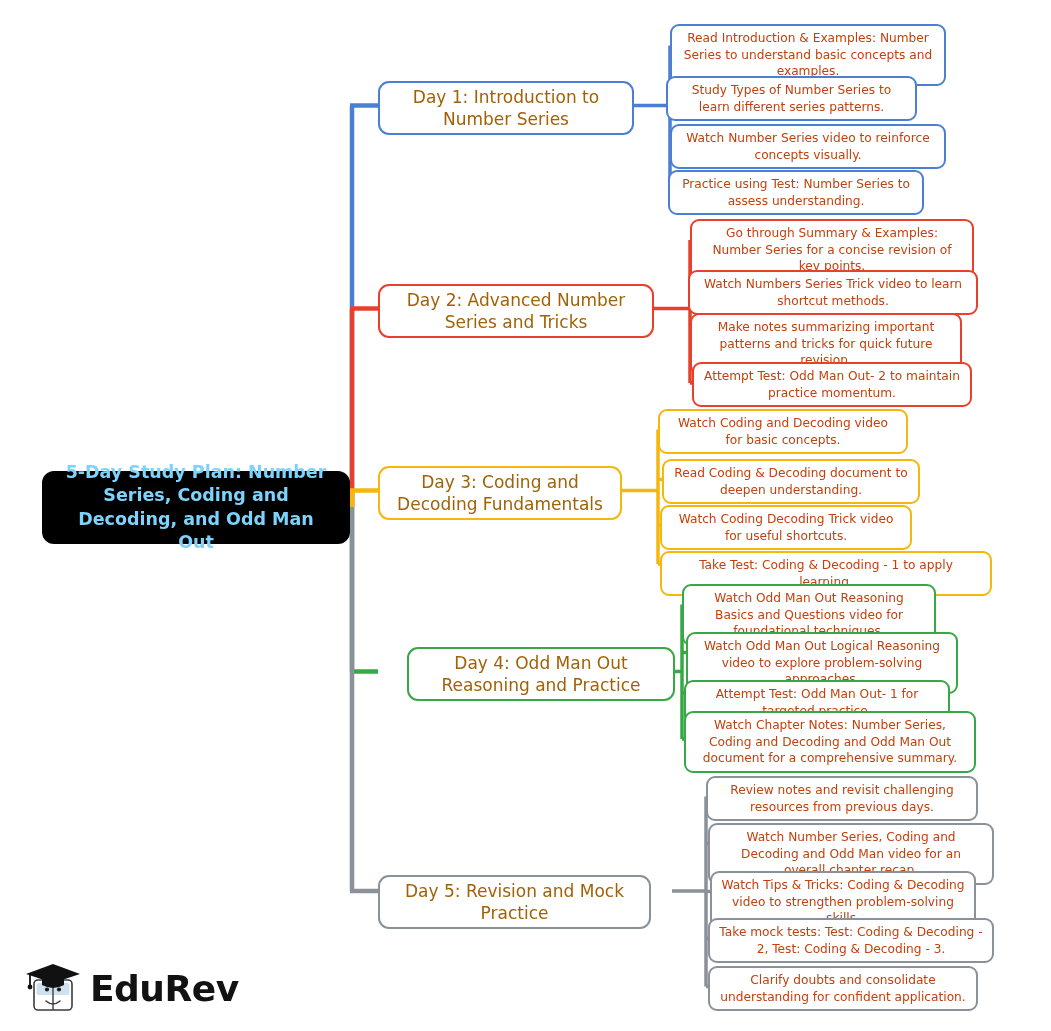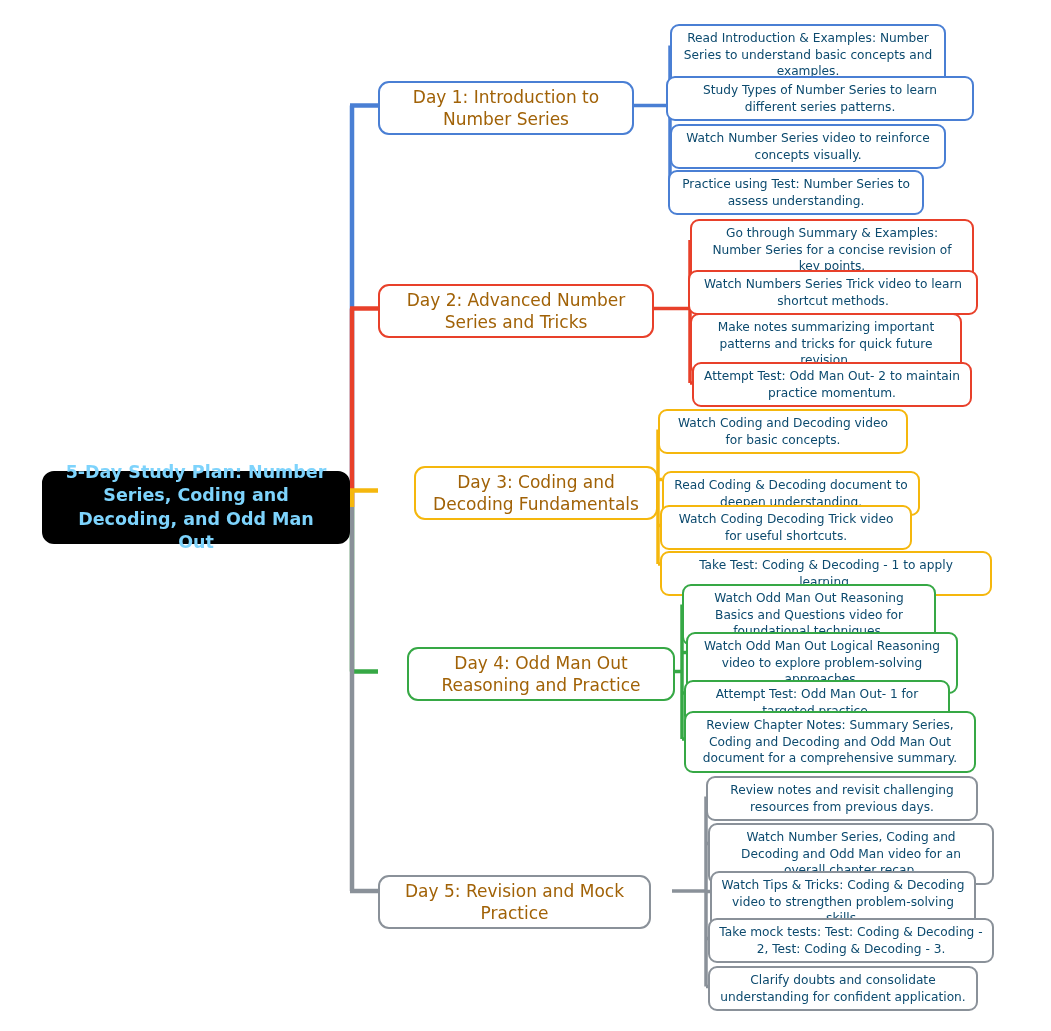--- a/index.html
+++ b/index.html
@@ -71,21 +71,21 @@
     color: #a16207;
     line-height: 1.3;
     padding: 3px 10px;
   }
 
   
   .leaf-node {
     border-width: 2px;
     border-radius: 9px;
     font-size: 12.2px;
-    color: #0c4a6e;
+    color: #c2410c;
     line-height: 1.36;
     padding: 4px 9px;
     align-items: center;
   }
 
   
   #edurev-logo {
     position: absolute;
     left: 22px;
     top: 958px;
@@ -162,21 +162,21 @@
     <span>5-Day Study Plan: Number Series, Coding and Decoding, and Odd Man Out</span>
   </div>
 
   <div id="nodes-layer">
       <div class="node day-node" style="left: 378px; top: 81px; width: 256px; min-height: 49px; border-color: rgb(74, 127, 212);">
         <span>Day 1: Introduction to Number Series</span>
       </div>
       <div class="node leaf-node" style="left: 670px; top: 24px; width: 276px; min-height: 43px; border-color: rgb(74, 127, 212);">
         <span>Read Introduction &amp; Examples: Number Series to understand basic concepts and examples.</span>
       </div>
-      <div class="node leaf-node" style="left: 666px; top: 76px; width: 308px; min-height: 39px; border-color: rgb(74, 127, 212);">
+      <div class="node leaf-node" style="left: 666px; top: 76px; width: 251px; min-height: 39px; border-color: rgb(74, 127, 212);">
         <span>Study Types of Number Series to learn different series patterns.</span>
       </div>
       <div class="node leaf-node" style="left: 670px; top: 124px; width: 276px; min-height: 42px; border-color: rgb(74, 127, 212);">
         <span>Watch Number Series video to reinforce concepts visually.</span>
       </div>
       <div class="node leaf-node" style="left: 668px; top: 170px; width: 256px; min-height: 41px; border-color: rgb(74, 127, 212);">
         <span>Practice using Test: Number Series to assess understanding.</span>
       </div>
       <div class="node day-node" style="left: 378px; top: 284px; width: 276px; min-height: 49px; border-color: rgb(232, 64, 42);">
         <span>Day 2: Advanced Number Series and Tricks</span>
@@ -186,27 +186,27 @@
       </div>
       <div class="node leaf-node" style="left: 688px; top: 270px; width: 290px; min-height: 42px; border-color: rgb(232, 64, 42);">
         <span>Watch Numbers Series Trick video to learn shortcut methods.</span>
       </div>
       <div class="node leaf-node" style="left: 690px; top: 313px; width: 272px; min-height: 43px; border-color: rgb(232, 64, 42);">
         <span>Make notes summarizing important patterns and tricks for quick future revision.</span>
       </div>
       <div class="node leaf-node" style="left: 692px; top: 362px; width: 280px; min-height: 42px; border-color: rgb(232, 64, 42);">
         <span>Attempt Test: Odd Man Out- 2 to maintain practice momentum.</span>
       </div>
-      <div class="node day-node" style="left: 378px; top: 466px; width: 244px; min-height: 49px; border-color: rgb(245, 183, 13); margin-left: 36px;">
+      <div class="node day-node" style="left: 378px; top: 466px; width: 244px; min-height: 49px; border-color: rgb(245, 183, 13);">
         <span>Day 3: Coding and Decoding Fundamentals</span>
       </div>
       <div class="node leaf-node" style="left: 658px; top: 409px; width: 250px; min-height: 41px; border-color: rgb(245, 183, 13);">
         <span>Watch Coding and Decoding video for basic concepts.</span>
       </div>
-      <div class="node leaf-node" style="left: 662px; top: 459px; width: 258px; min-height: 41px; border-color: rgb(245, 183, 13); margin-top: 12px;">
+      <div class="node leaf-node" style="left: 662px; top: 459px; width: 258px; min-height: 41px; border-color: rgb(245, 183, 13);">
         <span>Read Coding &amp; Decoding document to deepen understanding.</span>
       </div>
       <div class="node leaf-node" style="left: 660px; top: 505px; width: 252px; min-height: 41px; border-color: rgb(245, 183, 13);">
         <span>Watch Coding Decoding Trick video for useful shortcuts.</span>
       </div>
       <div class="node leaf-node" style="left: 660px; top: 551px; width: 332px; min-height: 26px; border-color: rgb(245, 183, 13);">
         <span>Take Test: Coding &amp; Decoding - 1 to apply learning.</span>
       </div>
       <div class="node day-node" style="left: 378px; top: 647px; width: 268px; min-height: 49px; border-color: rgb(54, 168, 69); margin-left: 29px;">
         <span>Day 4: Odd Man Out Reasoning and Practice</span>
@@ -214,21 +214,21 @@
       <div class="node leaf-node" style="left: 682px; top: 584px; width: 254px; min-height: 41px; border-color: rgb(54, 168, 69);">
         <span>Watch Odd Man Out Reasoning Basics and Questions video for foundational techniques.</span>
       </div>
       <div class="node leaf-node" style="left: 686px; top: 632px; width: 272px; min-height: 41px; border-color: rgb(54, 168, 69);">
         <span>Watch Odd Man Out Logical Reasoning video to explore problem-solving approaches.</span>
       </div>
       <div class="node leaf-node" style="left: 684px; top: 680px; width: 266px; min-height: 26px; border-color: rgb(54, 168, 69);">
         <span>Attempt Test: Odd Man Out- 1 for targeted practice.</span>
       </div>
       <div class="node leaf-node" style="left: 684px; top: 711px; width: 292px; min-height: 56px; border-color: rgb(54, 168, 69);">
-        <span>Review Chapter Notes: Summary Series, Coding and Decoding and Odd Man Out document for a comprehensive summary.</span>
+        <span>Watch Chapter Notes: Number Series, Coding and Decoding and Odd Man Out document for a comprehensive summary.</span>
       </div>
       <div class="node day-node" style="left: 378px; top: 875px; width: 273px; min-height: 32px; border-color: rgb(138, 145, 153);">
         <span>Day 5: Revision and Mock Practice</span>
       </div>
       <div class="node leaf-node" style="left: 706px; top: 776px; width: 272px; min-height: 41px; border-color: rgb(138, 145, 153);">
         <span>Review notes and revisit challenging resources from previous days.</span>
       </div>
       <div class="node leaf-node" style="left: 708px; top: 823px; width: 286px; min-height: 41px; border-color: rgb(138, 145, 153);">
         <span>Watch Number Series, Coding and Decoding and Odd Man video for an overall chapter recap.</span>
       </div>
@@ -236,14 +236,37 @@
         <span>Watch Tips &amp; Tricks: Coding &amp; Decoding video to strengthen problem-solving skills.</span>
       </div>
       <div class="node leaf-node" style="left: 708px; top: 918px; width: 286px; min-height: 41px; border-color: rgb(138, 145, 153);">
         <span>Take mock tests: Test: Coding &amp; Decoding - 2, Test: Coding &amp; Decoding - 3.</span>
       </div>
       <div class="node leaf-node" style="left: 708px; top: 966px; width: 270px; min-height: 41px; border-color: rgb(138, 145, 153);">
         <span>Clarify doubts and consolidate understanding for confident application.</span>
       </div>
     </div>
 
+  <div id="edurev-logo">
+    <svg class="logo-mark" viewBox="0 0 62 58" xmlns="http://www.w3.org/2000/svg">
+
+      <rect x="12" y="20" width="38" height="30" rx="4" ry="4" fill="#ffffff" stroke="#3c3c3c" stroke-width="1.6"></rect>
+
+      <rect x="14.5" y="23" width="33" height="12" rx="2" ry="2" fill="#cfe0ef"></rect>
+
+      <circle cx="25" cy="29.5" r="2.1" fill="#1d1d1d"></circle>
+      <circle cx="37" cy="29.5" r="2.1" fill="#1d1d1d"></circle>
+
+      <path d="M24 41 q7 6 14 0" fill="none" stroke="#3c3c3c" stroke-width="1.6" stroke-linecap="round"></path>
+
+      <line x1="31" y1="20" x2="31" y2="50" stroke="#3c3c3c" stroke-width="1.4"></line>
+
+      <path d="M31 4 L58 14 L31 23 L4 14 Z" fill="#111111"></path>
+
+      <path d="M20 18.5 L20 25 q11 6 22 0 L42 18.5" fill="#111111"></path>
+
+      <path d="M8 15 L8 25" stroke="#111111" stroke-width="1.8" fill="none" stroke-linecap="round"></path>
+      <circle cx="8" cy="27" r="2.4" fill="#111111"></circle>
+    </svg>
+    <span class="logo-text">EduRev</span>
+  </div>
 
 </div>
 
 </body></html>

